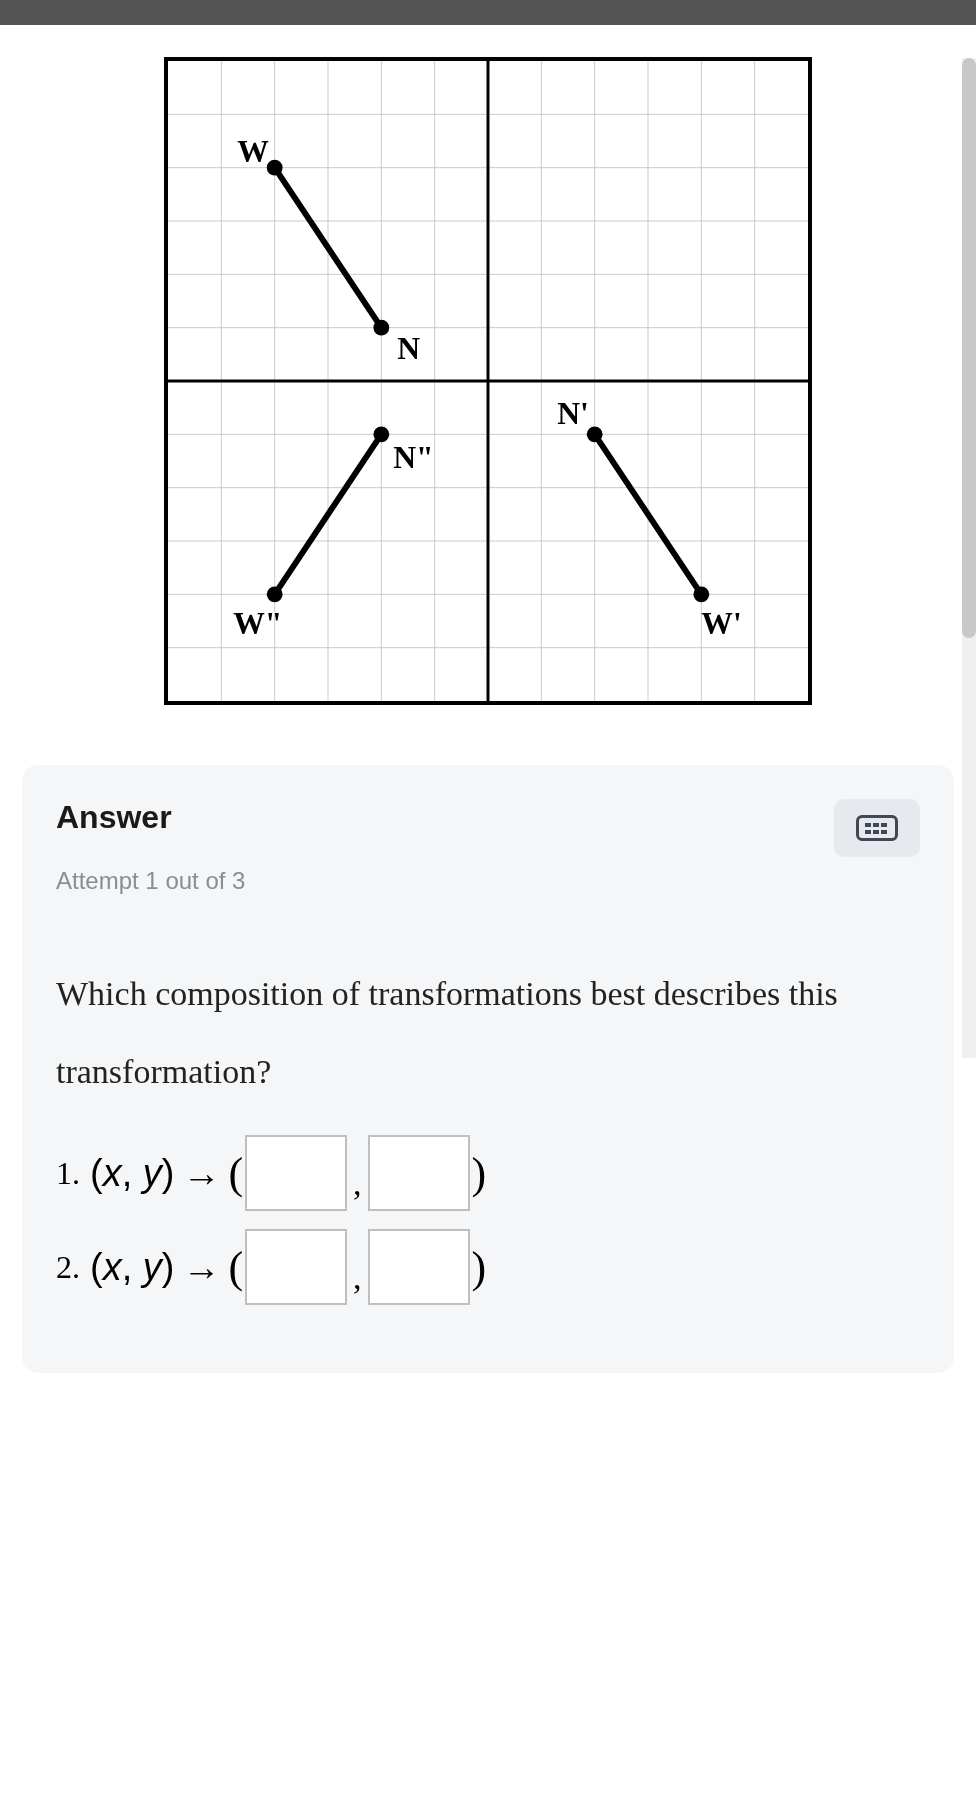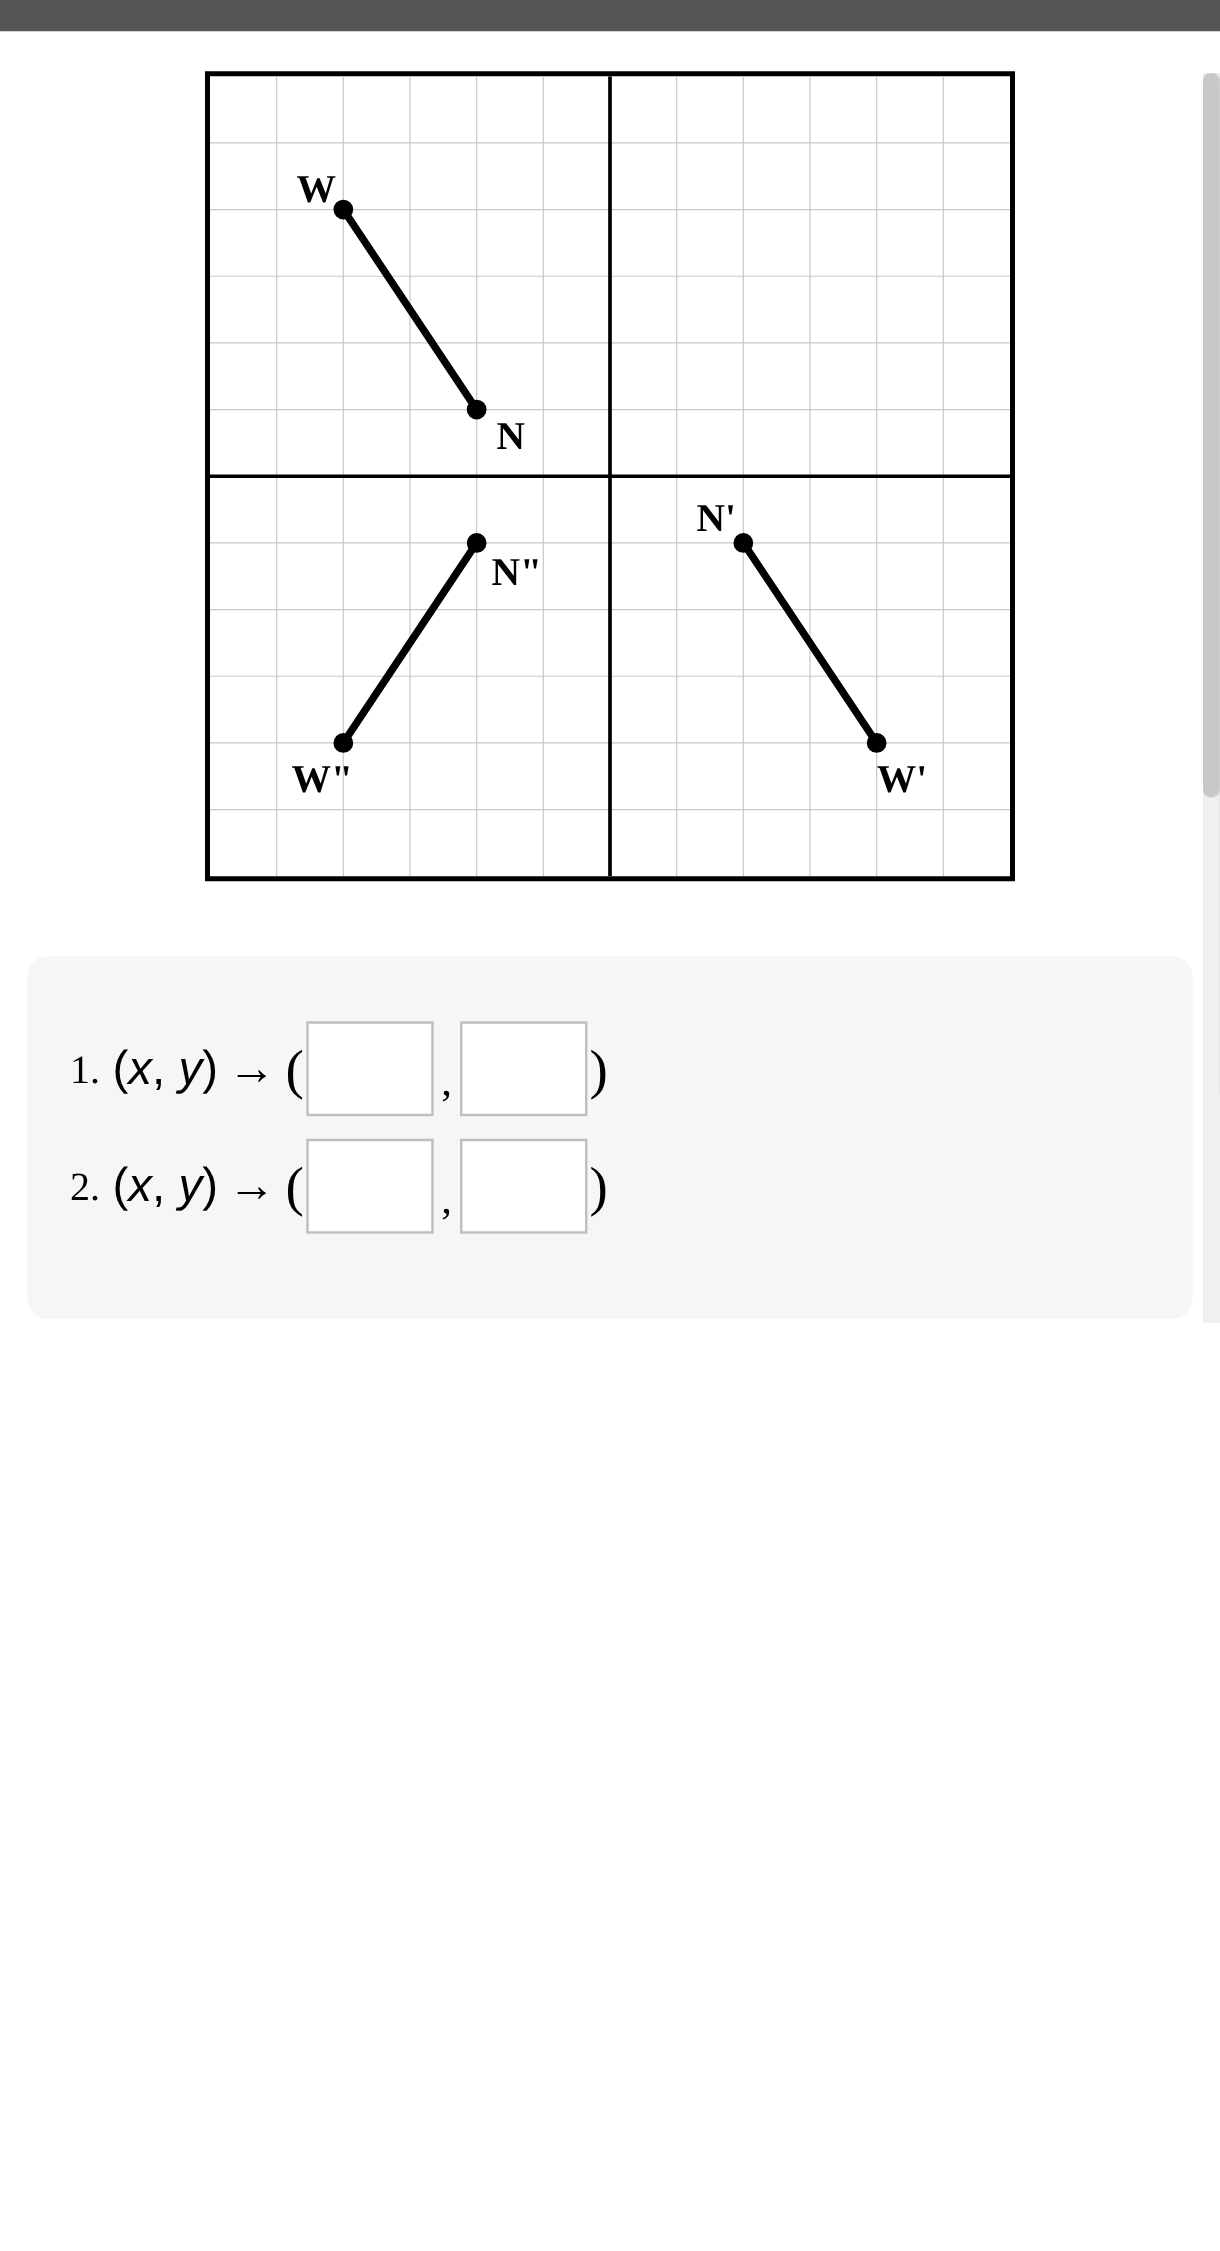--- a/index.html
+++ b/index.html
@@ -79,21 +79,29 @@
         <text x="232" y="302">N</text>
         <text x="228" y="412">N"</text>
         <text x="66" y="580">W"</text>
         <text x="394" y="368">N'</text>
         <text x="540" y="580">W'</text>
       </g>
     </svg>
   </div>
 
   <div class="answer-card">
+    <div class="answer-head">
+      <div class="answer-title">Answer</div>
+      <div class="kbd-btn">
+        <div class="kbd-icon"></div>
+      </div>
+    </div>
+    <div class="attempt">Attempt 1 out of 3</div>
 
+    <div class="question">Which composition of transformations best describes this transformation?</div>
 
     <div class="rule-row">
       <span class="rule-num">1.</span>
       <span class="math">(<span style="font-style:italic">x</span>, <span style="font-style:italic">y</span>)</span>
       <span class="arrow">→</span>
       <span class="paren">(</span>
       <input class="box-input" style="">
       <span class="comma">,</span>
       <input class="box-input" style="">
       <span class="paren">)</span>

